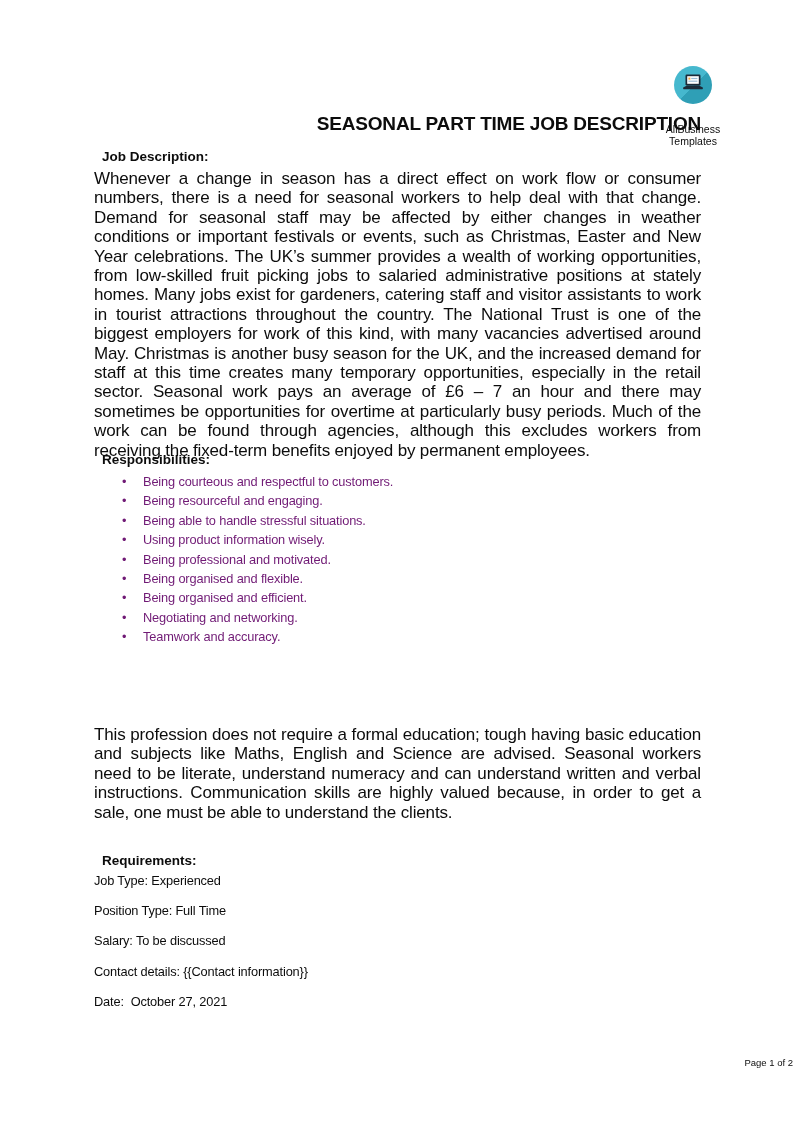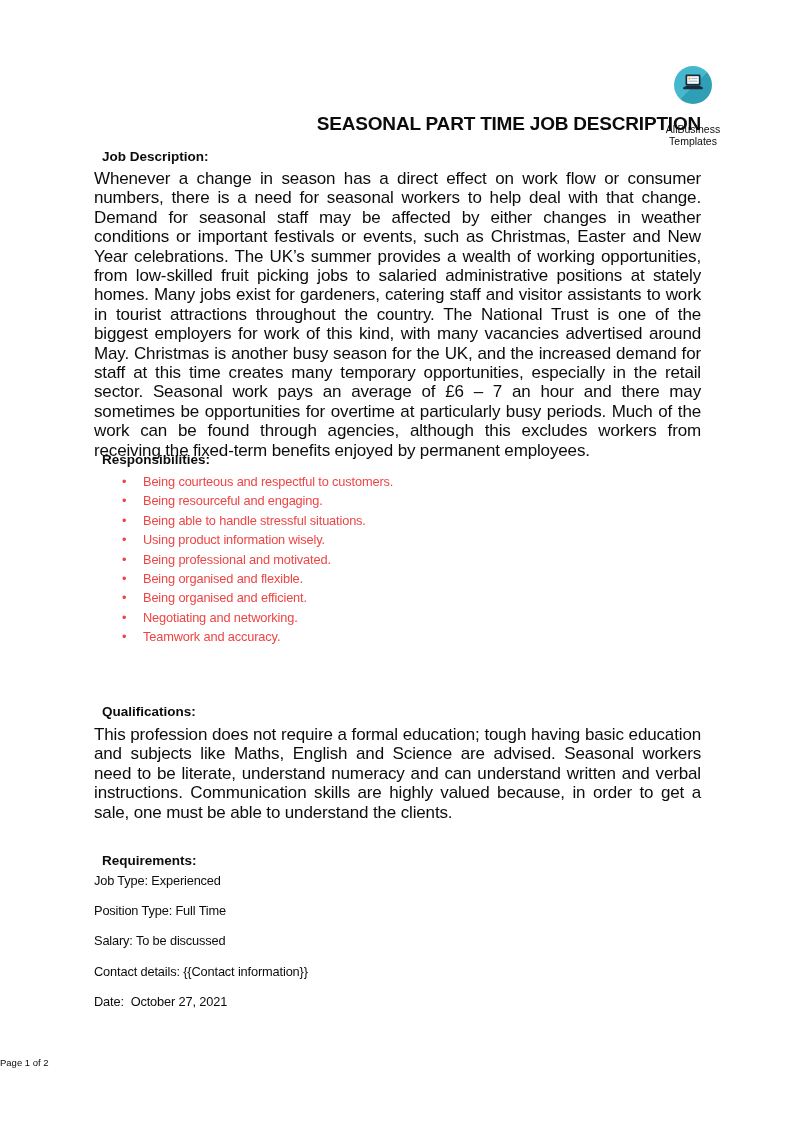--- a/index.html
+++ b/index.html
@@ -51,21 +51,21 @@
     top: 472px;
     margin: 0;
     padding: 0 0 0 49px;
     list-style: none;
   }
   .bullet-list li {
     position: relative;
     font-size: 12.8px;
     line-height: 19.4px;
     letter-spacing: -0.15px;
-    color: #ef4444;
+    color: #701a75;
   }
   .bullet-list li::before {
     content: "\2022";
     position: absolute;
     left: -21px;
     top: 0;
     font-size: 12.8px;
   }
 
   .req-lines { top: 874px; }
@@ -76,21 +76,21 @@
     letter-spacing: -0.15px;
     white-space: pre-wrap;
     color: #0c0c0c;
   }
 
   .footer {
     position: absolute;
     left: 0;
     width: 793px;
     top: 1057px;
-    text-align: left;
+    text-align: right;
     font-size: 9.5px;
     line-height: 12px;
     color: #0c0c0c;
   }
 
   .logo {
     position: absolute;
     left: 653px;
     top: 66px;
     width: 80px;
@@ -148,21 +148,20 @@
       <li>Being resourceful and engaging.</li>
       <li>Being able to handle stressful situations.</li>
       <li>Using product information wisely.</li>
       <li>Being professional and motivated.</li>
       <li>Being organised and flexible.</li>
       <li>Being organised and efficient.</li>
       <li>Negotiating and networking.</li>
       <li>Teamwork and accuracy.</li>
     </ul>
 
-  <h2 class="abs section-heading h-qual">Qualifications:</h2>
   <p class="abs body-para para2">This profession does not require a formal education; tough having basic education and subjects like Maths, English and Science are advised. Seasonal workers need to be literate, understand numeracy and can understand written and verbal instructions. Communication skills are highly valued because, in order to get a sale, one must be able to understand the clients.</p>
 
   <h2 class="abs section-heading h-req">Requirements:</h2>
   <div class="abs req-lines">
       <p class="req-line">Job Type: Experienced</p>
       <p class="req-line">Position Type: Full Time</p>
       <p class="req-line">Salary: To be discussed</p>
       <p class="req-line">Contact details: {{Contact information}}</p>
       <p class="req-line">Date:  October 27, 2021</p>
     </div>

